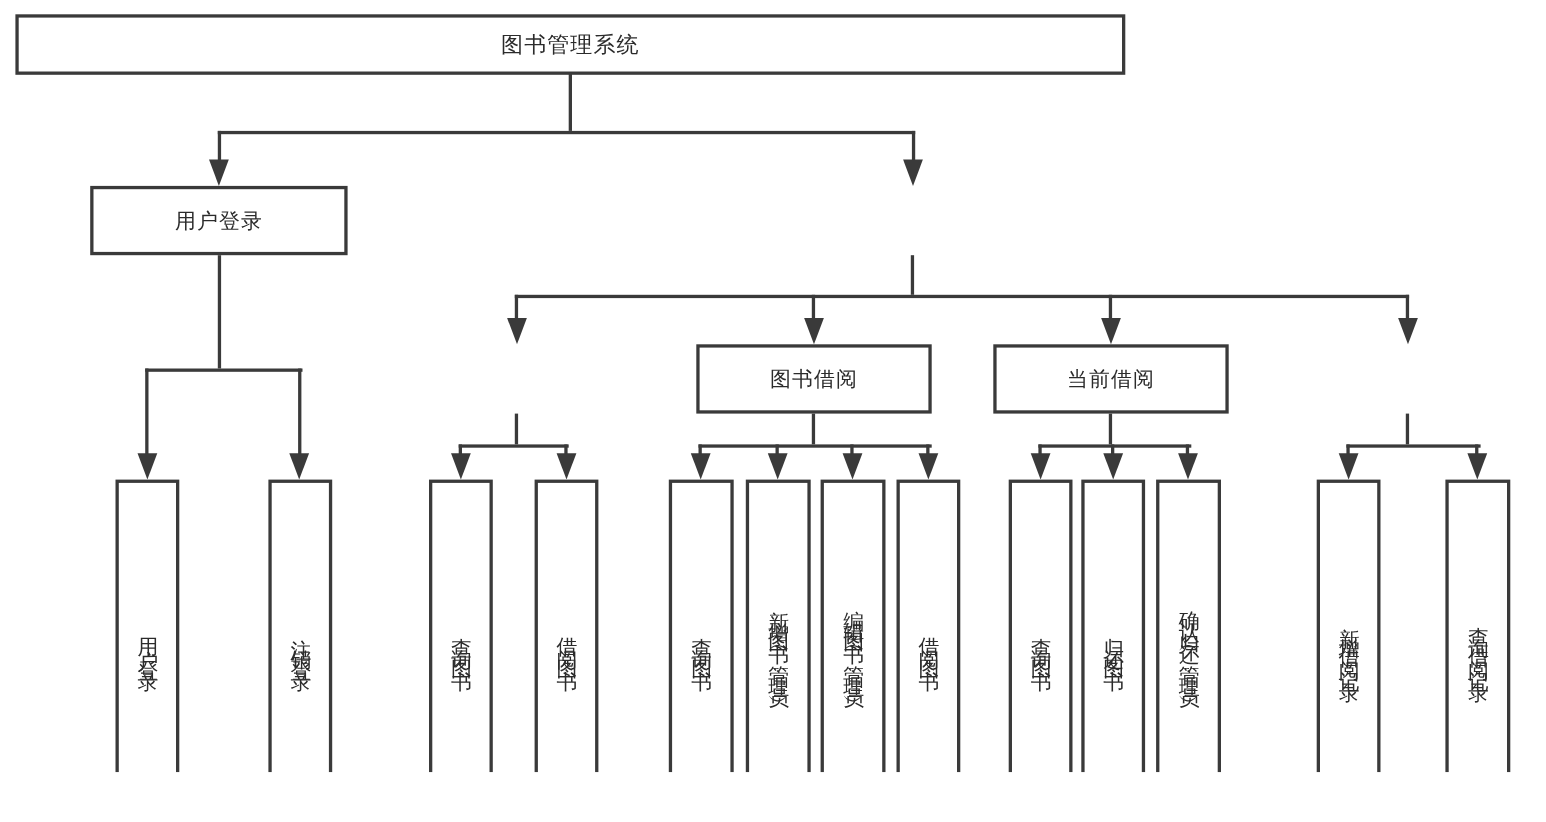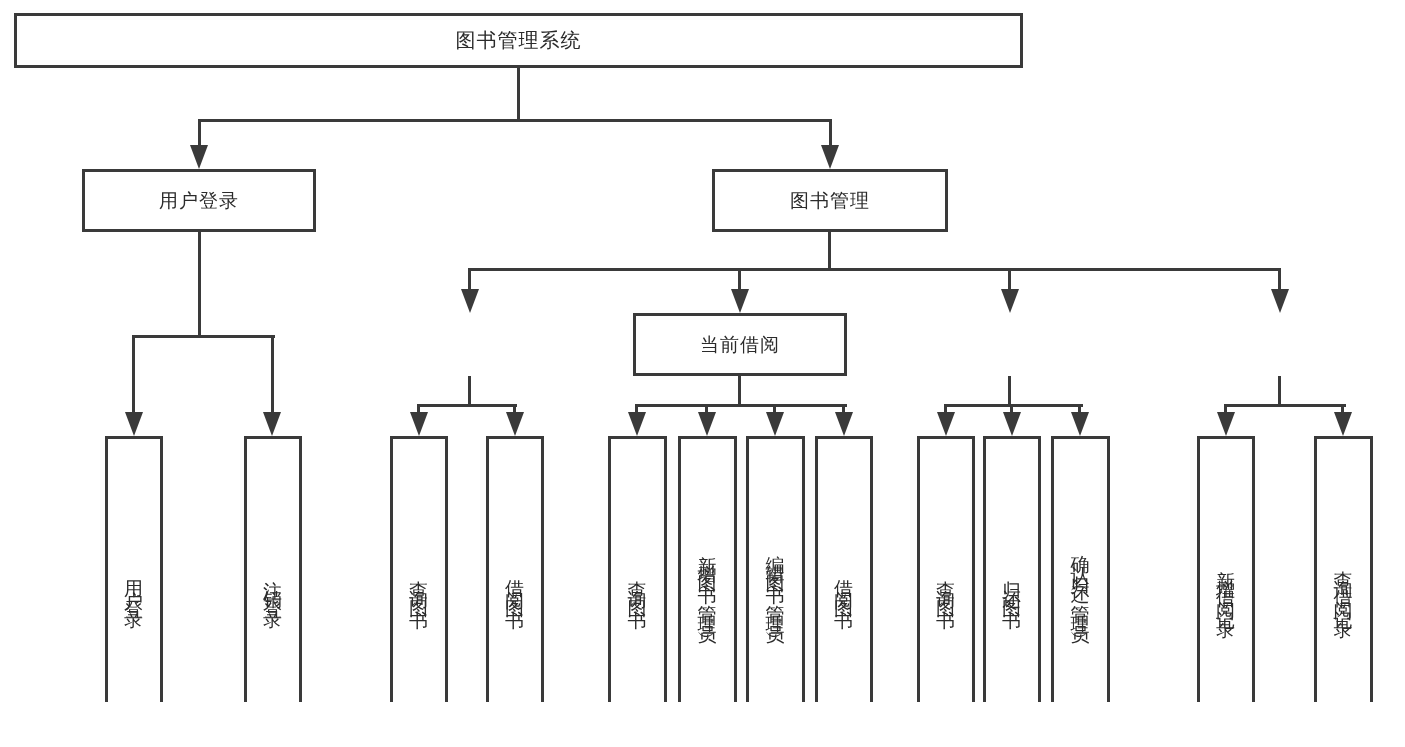--- a/index.html
+++ b/index.html
@@ -61,41 +61,41 @@
   <div class="box root-box" style="left:14px; top:13px; width:1009px; height:55px;">图书管理系统</div>
 
   <div class="vline" style="left:517px; top:66px; height:53px;"></div>
   <div class="hline" style="left:198px; top:119px; width:634px;"></div>
   <div class="vline" style="left:198px; top:119px; height:28px;"></div>
   <div class="arrow-down" style="left:190px; top:145px;"></div>
   <div class="vline" style="left:829px; top:119px; height:28px;"></div>
   <div class="arrow-down" style="left:821px; top:145px;"></div>
 
   <div class="box" style="left:82px; top:169px; width:234px; height:63px;">用户登录</div>
-  <div class="box" style="left:712px; top:169px; width:236px; height:63px;">图书管理</div>
 
   <div class="vline" style="left:198px; top:232px; height:103px;"></div>
   <div class="hline" style="left:132px; top:335px; width:143px;"></div>
   <div class="vline" style="left:132px; top:335px; height:80px;"></div>
   <div class="arrow-down" style="left:125px; top:412px;"></div>
   <div class="vline" style="left:271px; top:335px; height:80px;"></div>
   <div class="arrow-down" style="left:263px; top:412px;"></div>
 
   <div class="vline" style="left:828px; top:232px; height:36px;"></div>
   <div class="hline" style="left:468px; top:268px; width:813px;"></div>
   <div class="vline" style="left:468px; top:268px; height:26px;"></div>
   <div class="arrow-down" style="left:461px; top:289px;"></div>
   <div class="vline" style="left:738px; top:268px; height:26px;"></div>
   <div class="arrow-down" style="left:731px; top:289px;"></div>
   <div class="vline" style="left:1008px; top:268px; height:26px;"></div>
   <div class="arrow-down" style="left:1001px; top:289px;"></div>
   <div class="vline" style="left:1278px; top:268px; height:26px;"></div>
   <div class="arrow-down" style="left:1271px; top:289px;"></div>
 
-  <div class="box" style="left:633px; top:313px; width:214px; height:63px;">当前借阅</div>
+  <div class="box" style="left:633px; top:313px; width:214px; height:63px;">图书借阅</div>
+  <div class="box" style="left:903px; top:313px; width:214px; height:63px;">当前借阅</div>
 
   <div class="vline" style="left:468px; top:376px; height:28px;"></div>
   <div class="hline" style="left:417px; top:404px; width:100px;"></div>
   <div class="vline" style="left:417px; top:404px; height:12px;"></div>
   <div class="arrow-down" style="left:410px; top:412px;"></div>
   <div class="vline" style="left:513px; top:404px; height:12px;"></div>
   <div class="arrow-down" style="left:506px; top:412px;"></div>
 
   <div class="vline" style="left:738px; top:376px; height:28px;"></div>
   <div class="hline" style="left:635px; top:404px; width:212px;"></div>

